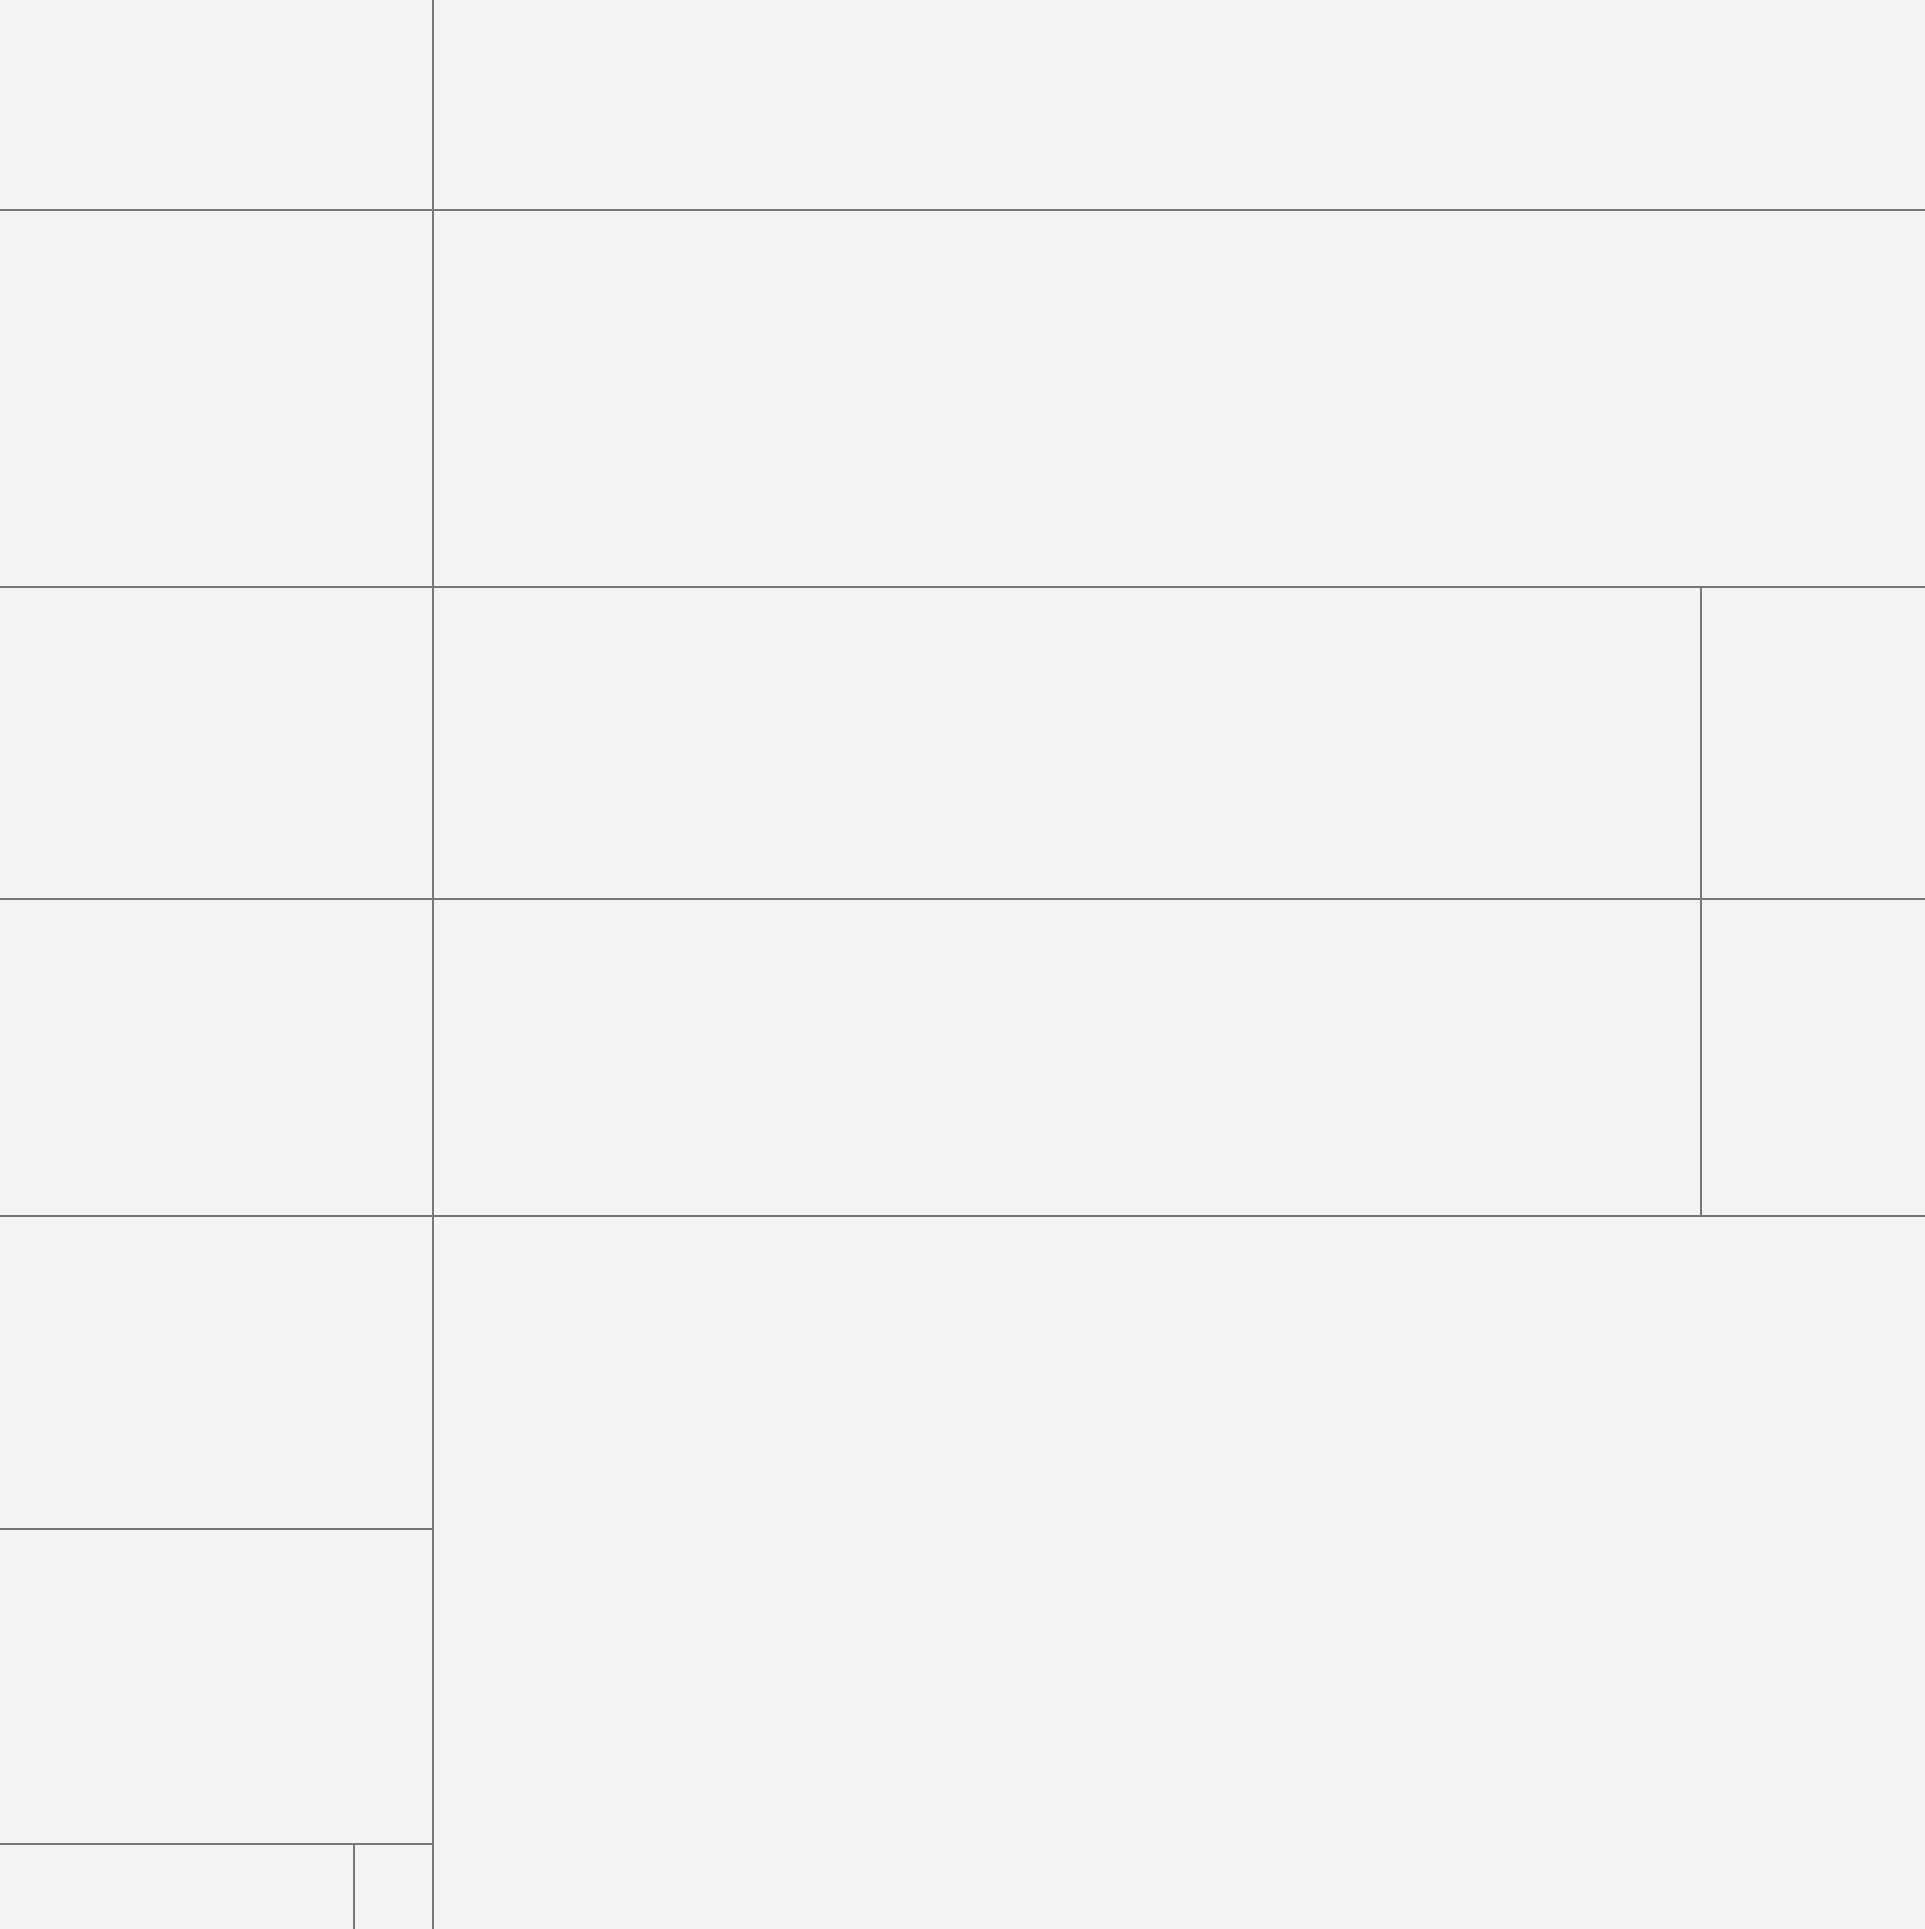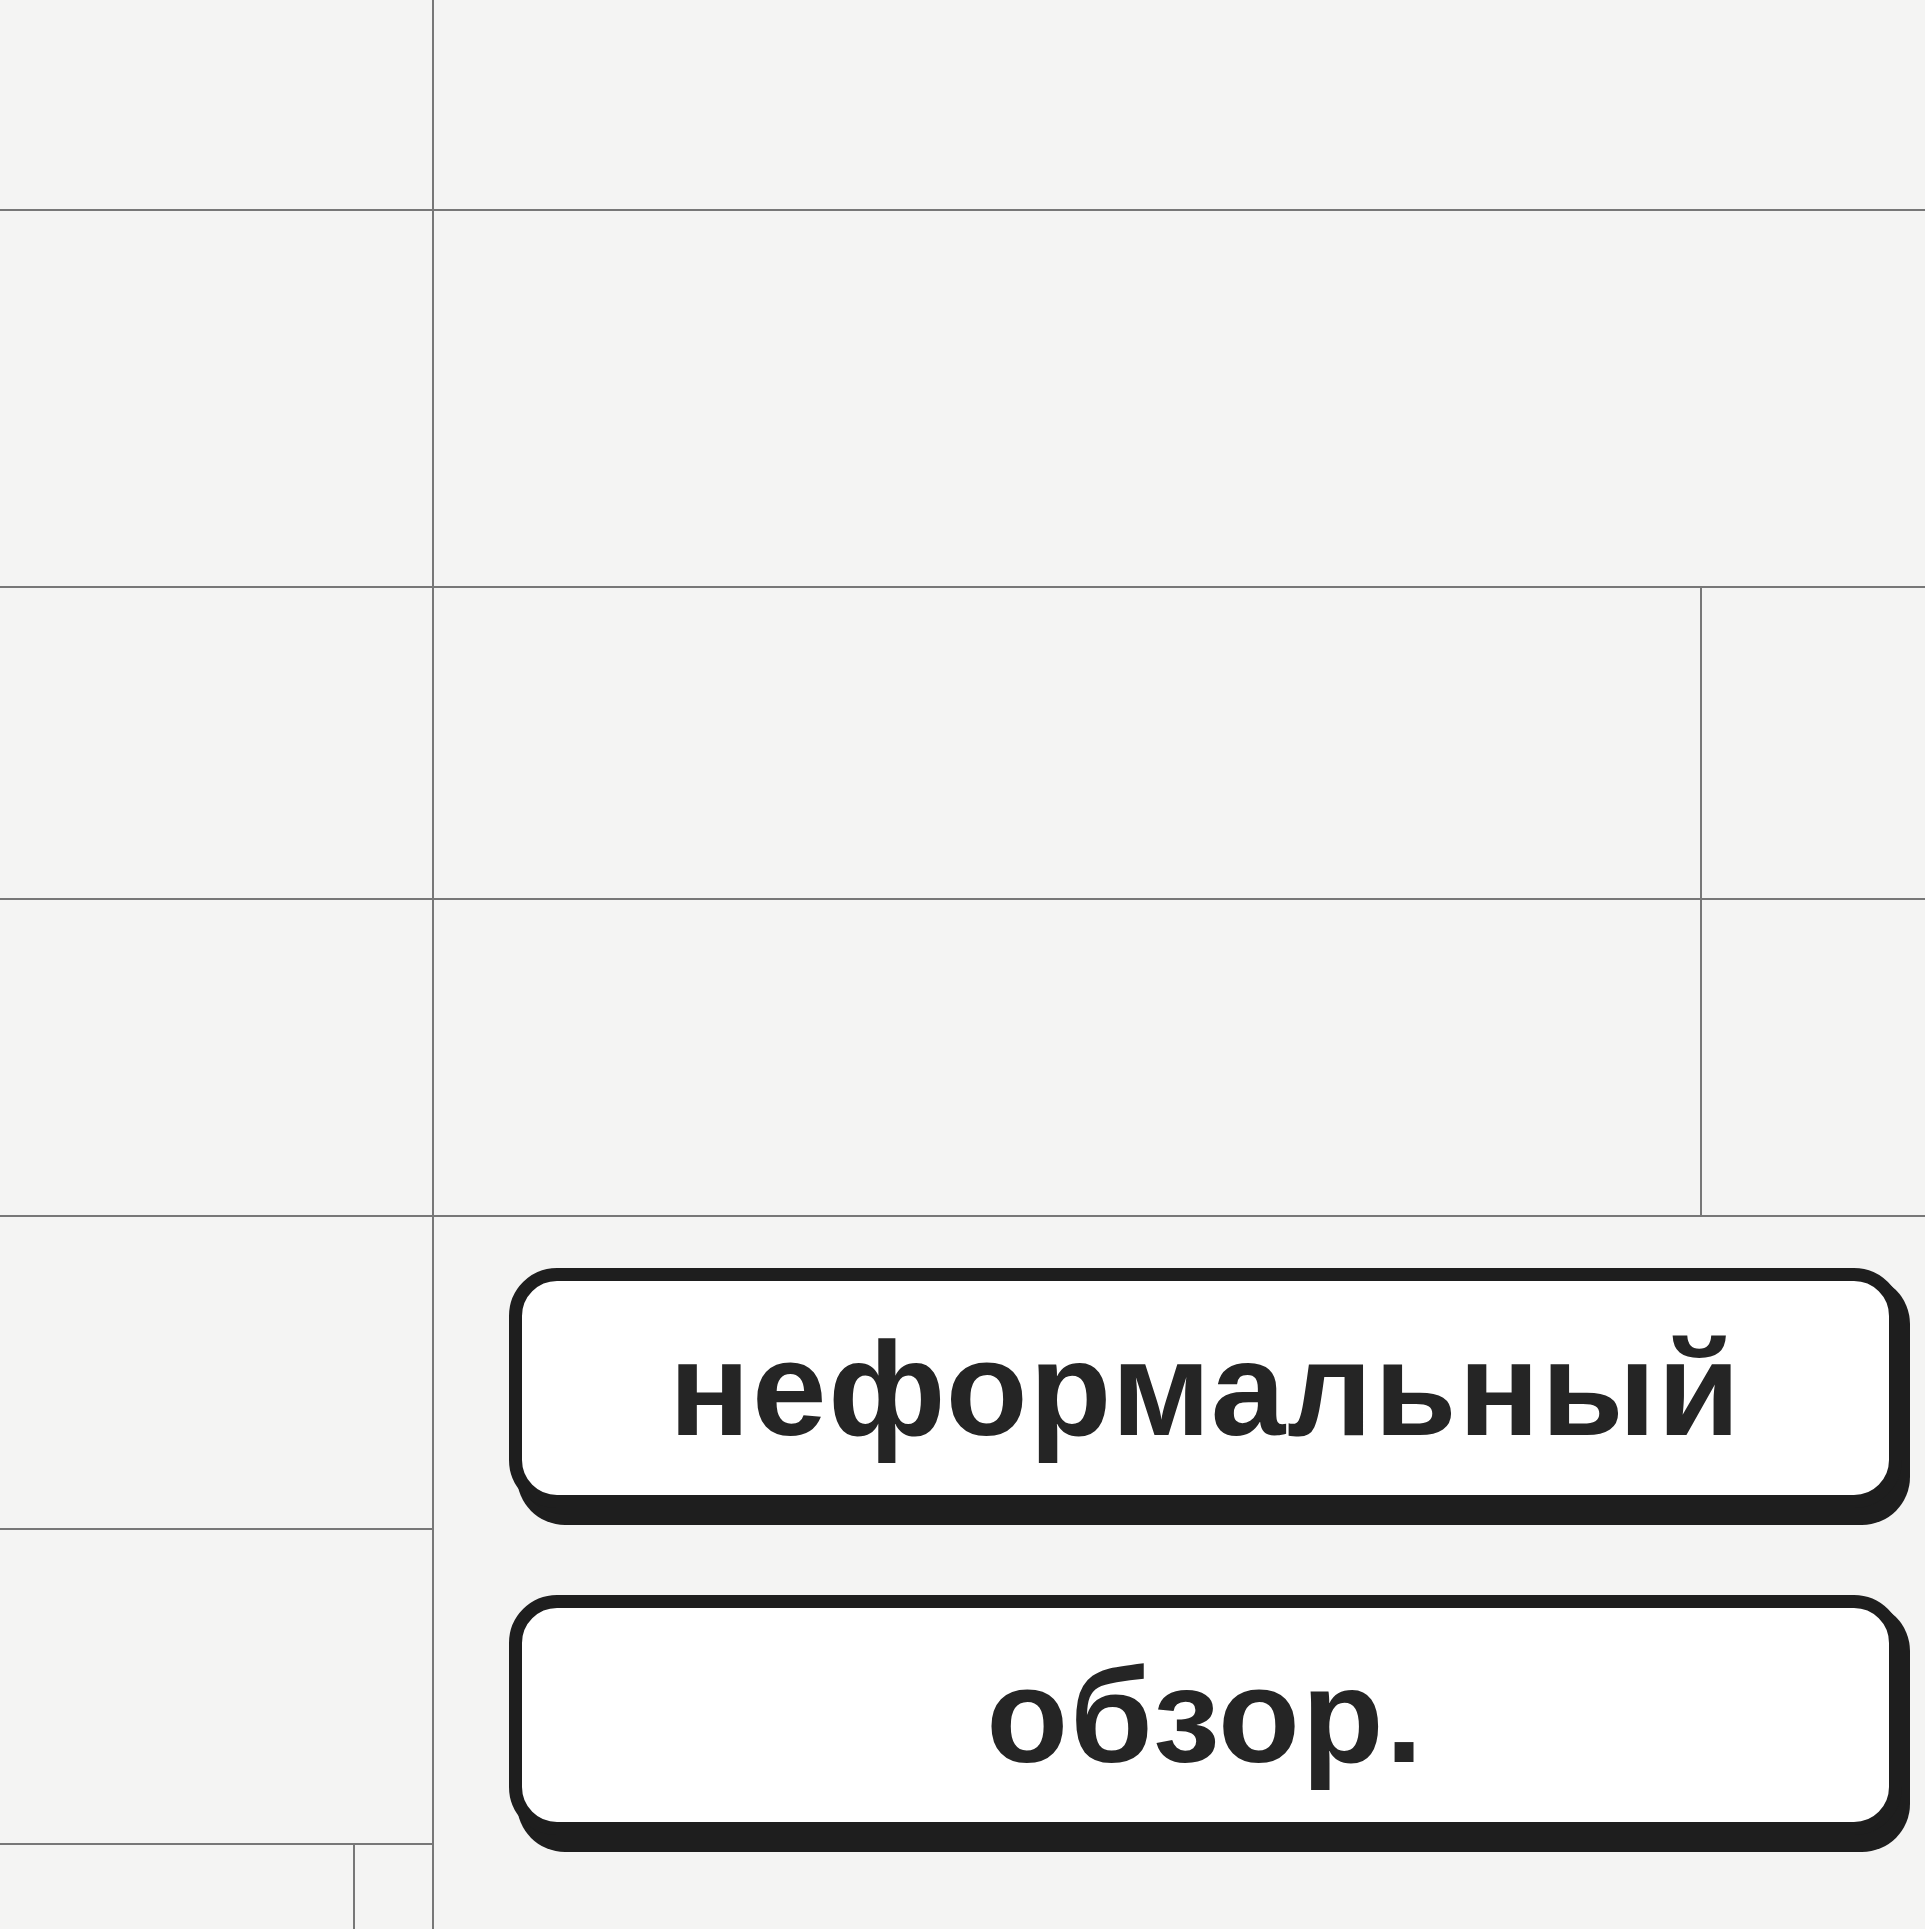--- a/index.html
+++ b/index.html
@@ -73,28 +73,16 @@
   <div class="hline" style="top:586px;"></div>
   <div class="hline" style="top:898px;"></div>
   <div class="hline" style="top:1215px;"></div>
   <div class="hline" style="top:1528px; left:0; width:432px;"></div>
   <div class="hline" style="top:1843px; left:0; width:432px;"></div>
 
   <div class="vline" style="left:432px;"></div>
   <div class="vline" style="left:353px; top:1843px; height:86px;"></div>
   <div class="vline" style="left:1700px; top:586px; height:629px;"></div>
 
-  <div class="label" style="left:509px; top:1268px; width:1393px; height:240px;">
-    <div class="shadow-box"></div>
-    <div class="front-box">
-      <span class="text" style="font-size:134px;">неформальный</span>
-    </div>
-  </div>
 
-  <div class="label" style="left:509px; top:1595px; width:1393px; height:240px;">
-    <div class="shadow-box"></div>
-    <div class="front-box">
-      <span class="text" style="font-size:134px;">обзор.</span>
-    </div>
-  </div>
 
 </div>
 
 
 </body></html>

